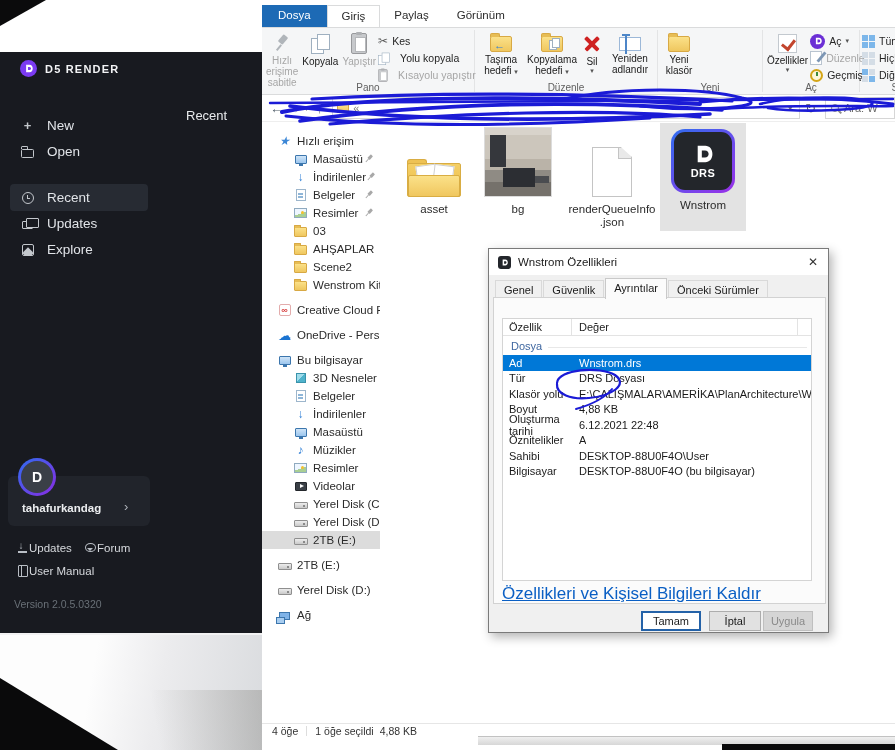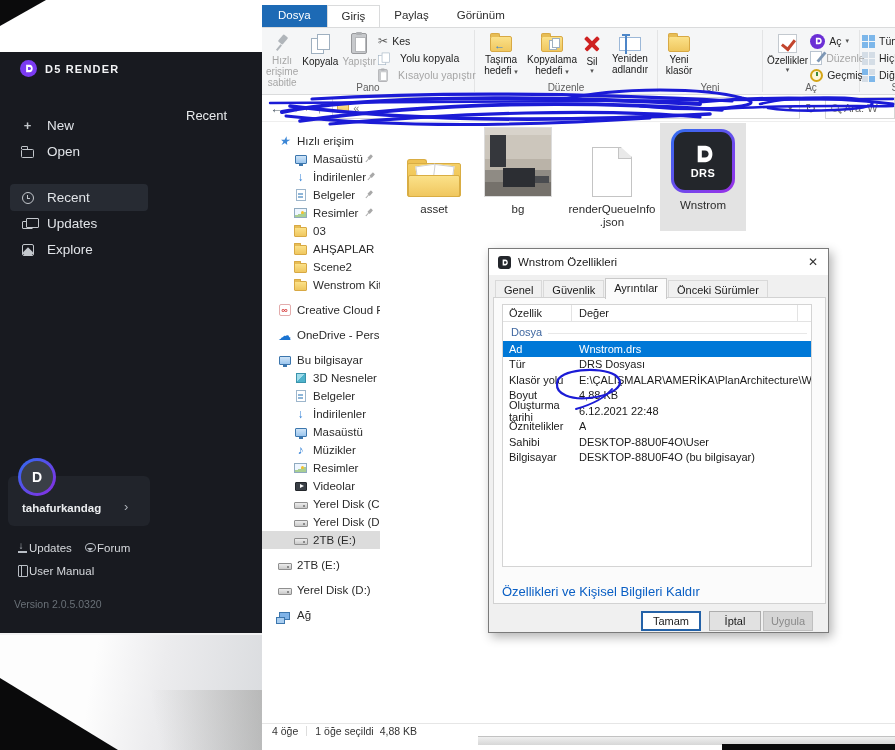--- a/index.html
+++ b/index.html
@@ -191,34 +191,34 @@
   .dialog{position:absolute;left:488px;top:248px;width:341px;height:385px;background:#f0f0f0;border:1px solid #7a7a7a;box-shadow:3px 4px 10px rgba(0,0,0,.3);z-index:40}
   .dtitle{position:absolute;left:0;top:0;width:100%;height:26px;background:#fff;display:flex;align-items:center}
   .dlg-ico{width:13px;height:13px;border-radius:3px;background:#23262b;margin:0 7px 0 9px;display:flex;align-items:center;justify-content:center}
   .dlg-ico svg{width:7px;height:7px;fill:#fff}
   .dtitle-text{font-size:11.5px;color:#1a1a1a}
   .dclose{margin-left:auto;width:30px;height:25px;display:flex;align-items:center;justify-content:center;font-size:12px;color:#333;cursor:pointer}
   .dtabs{position:absolute;left:6px;top:29px;display:flex;align-items:flex-end}
   .dtab{height:19px;padding:3px 8px 0;font-size:11px;background:#f0f0f0;border:1px solid #d9d9d9;border-bottom:none;margin-right:1px;cursor:pointer;color:#1a1a1a}
   .dtab.active{background:#fbfbfb;height:21px;position:relative;z-index:2;border-color:#c9c9c9}
   .dpage{position:absolute;left:4px;top:48px;width:333px;height:307px;background:#fbfbfb;border:1px solid #d2d2d2}
-  .dlist{position:absolute;left:8px;top:6px;width:310px;height:263px;background:#fff;border:1px solid #d4d4d4;font-size:11px;overflow:hidden}
+  .dlist{position:absolute;left:8px;top:20px;width:310px;height:263px;background:#fff;border:1px solid #d4d4d4;font-size:11px;overflow:hidden}
   .dlhead{height:17px;border-bottom:1px solid #e3e3e3;position:relative;color:#222}
   .dlhead .h1{position:absolute;left:6px;top:2px}
   .dlhead .h2{position:absolute;left:76px;top:2px}
   .vsep1{position:absolute;left:68px;top:0;width:1px;height:17px;background:#e3e3e3}
   .vsep2{position:absolute;left:294px;top:0;width:1px;height:17px;background:#e3e3e3}
   .dgroup{position:absolute;left:8px;top:21px;color:#3f67a0;font-size:11px;background:#fff;padding-right:6px;z-index:1}
   .dgline{position:absolute;left:42px;right:4px;top:28px;height:1px;background:#e8e8e8}
   .drows{position:absolute;left:0;top:36px;right:0}
   .drow{height:15.5px;display:flex;align-items:center;position:relative}
   .drow .dp{flex:0 0 70px;padding-left:6px}
   .drow .dv{padding-left:6px;white-space:nowrap;overflow:hidden}
   .drow.sel{background:#0078d7;color:#fff}
-  .dlink{position:absolute;left:8px;top:286px;font-size:13px;color:#0a5fc4;cursor:pointer}
+  .dlink{position:absolute;left:8px;top:286px;font-size:17px;color:#0a5fc4;text-decoration:underline;cursor:pointer}
   .dbtn{position:absolute;top:362px;height:20px;font-size:11px;display:flex;align-items:center;justify-content:center;cursor:pointer;background:#e1e1e1;border:1px solid #adadad;color:#1a1a1a}
   .dbtn.ok{left:152px;width:60px;background:#fff;border:2px solid #2462a8}
   .dbtn.cancel{left:220px;width:52px}
   .dbtn.apply{left:274px;width:50px;background:#d5d5d5;border-color:#bfbfbf;color:#8a8a8a;cursor:default}
 
   
   .strip-gray{position:absolute;left:478px;top:736px;width:417px;height:9px;background:linear-gradient(#efefef,#d7d7d7);border-top:1px solid #c2c2c2;z-index:5}
   .strip-black{position:absolute;left:722px;top:744px;width:173px;height:6px;background:#0b0b0c;z-index:6}
 
   

